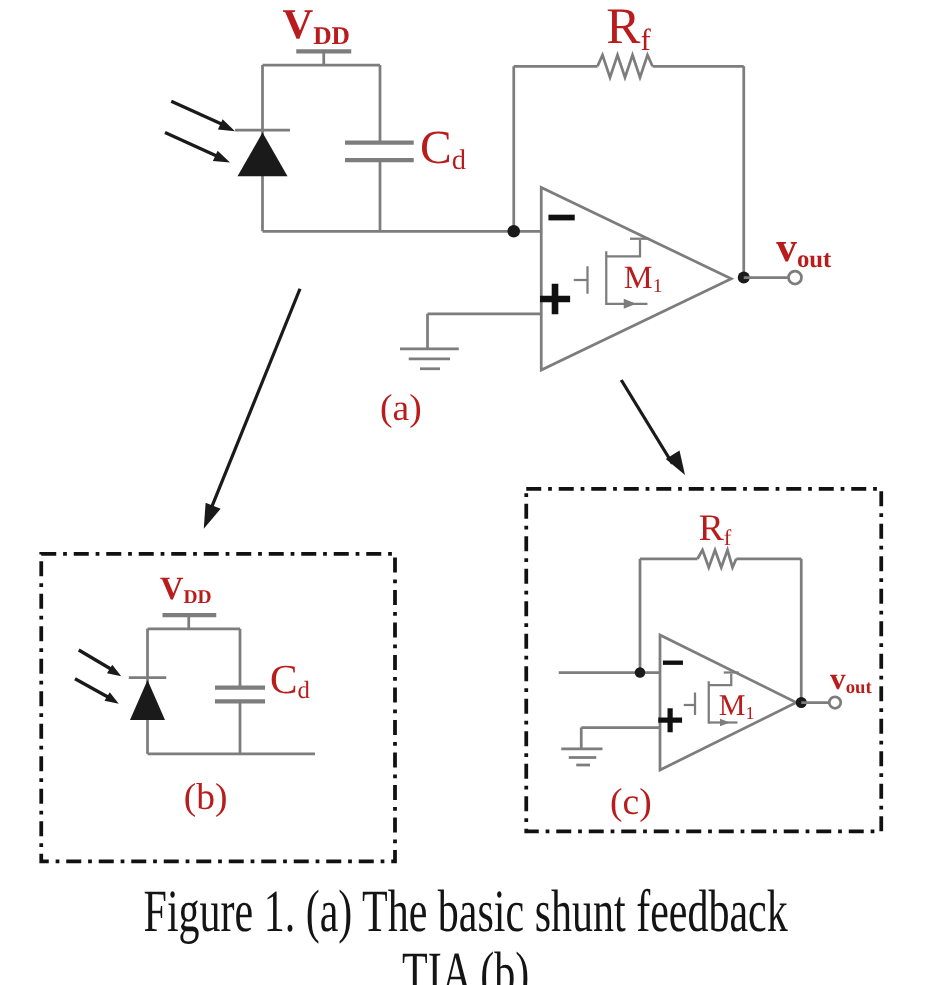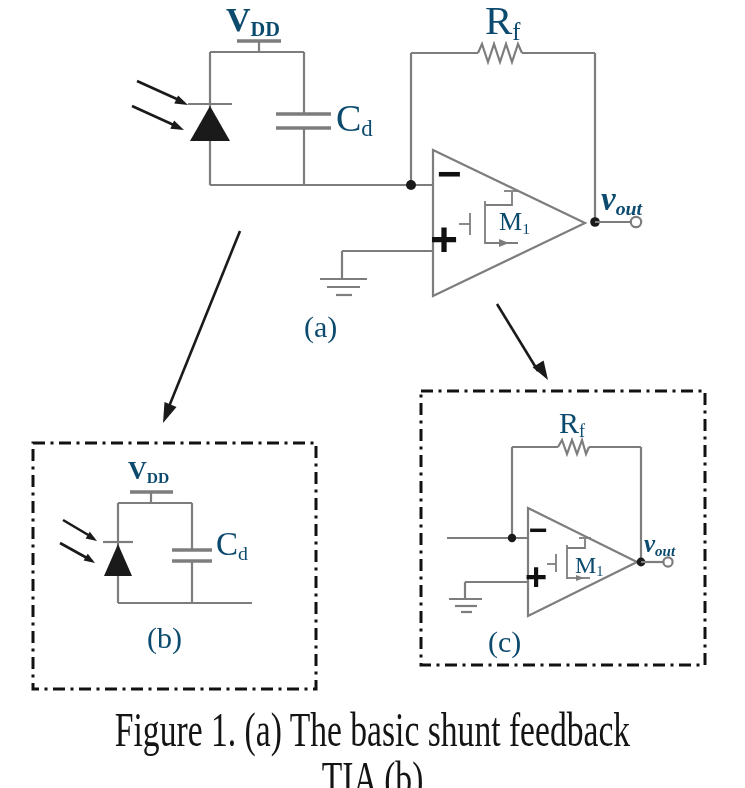--- a/index.html
+++ b/index.html
@@ -1,22 +1,22 @@
 <!DOCTYPE html>
 <html><head>
 <meta charset="utf-8">
 <style>
   html,body{margin:0;padding:0;background:#fff;}
   .canvas{position:relative;width:745px;height:788px;background:#fff;overflow:hidden;
           font-family:"Liberation Serif",serif;color:#161616;}
   svg{position:absolute;left:0;top:0;}
-  .lbl{position:absolute;white-space:nowrap;line-height:1;color:#0c4a6e;}
+  .lbl{position:absolute;white-space:nowrap;line-height:1;color:#b91c1c;}
   .it{}
   .b{font-weight:bold;}
-  .bi{font-weight:bold;font-style:italic;}
+  .bi{font-weight:bold;margin-left:20px;}
   .sign{font-family:"Liberation Sans",sans-serif;font-weight:bold;color:#101010;}
   sub{font-size:.6em;line-height:0;vertical-align:-0.24em;}
   .caption{position:absolute;top:705px;left:0;width:745px;text-align:center;
            font-size:48px;line-height:49px;color:#141414;
            transform:scaleX(0.70);transform-origin:center top;}
   
   .w{stroke:#7d7d7d;stroke-width:2.2;fill:none;}
   .w3{stroke:#7d7d7d;stroke-width:3.4;fill:none;}
   .wt{stroke:#7d7d7d;stroke-width:1.8;fill:none;}
   .blkline{stroke:#1a1a1a;stroke-width:2.6;fill:none;}

